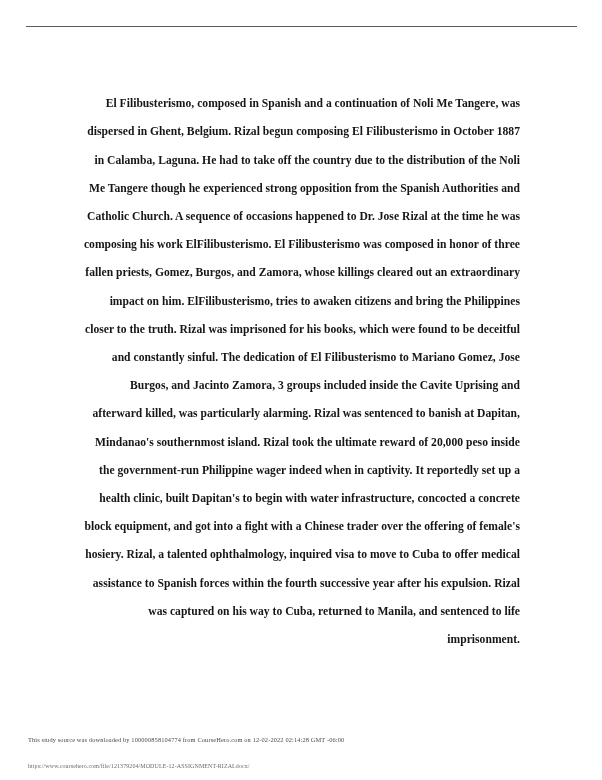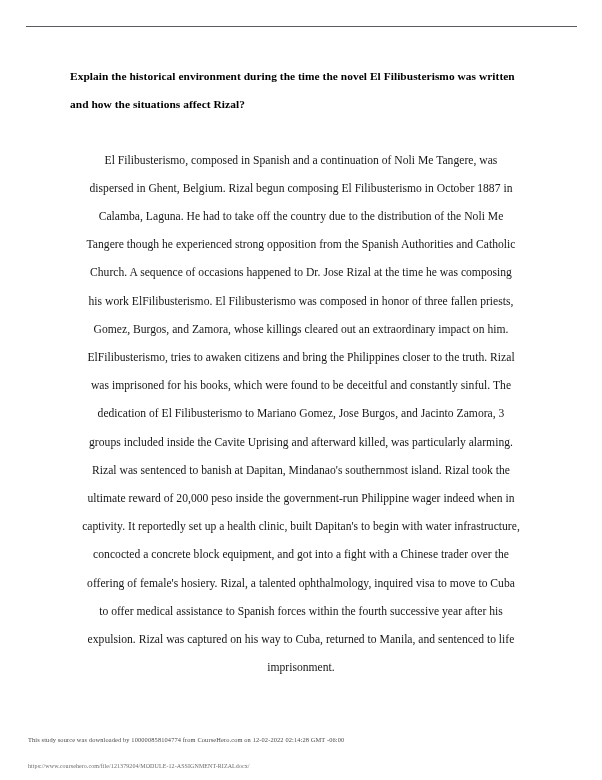--- a/index.html
+++ b/index.html
@@ -45,26 +45,26 @@
     font-weight: bold;
     line-height: 28.2px;
     letter-spacing: 0.05px;
     margin: 0;
     text-align: left;
     color: #000000;
   }
 
   .body-paragraph {
     font-size: 11.6px;
-    font-weight: normal;
+    font-weight: bold;
     line-height: 28.2px;
     letter-spacing: 0.02px;
     margin: 12px;
     margin-top: 28.2px;
-    text-align: center;
+    text-align: right;
     color: #161616;
   }
 
   
   .footer-note {
     position: absolute;
     left: 28px;
     top: 735px;
     font-family: "Liberation Serif", "DejaVu Serif", serif;
     font-size: 6.4px;
@@ -87,21 +87,20 @@
   }
 </style>
 </head>
 <body>
 
 <div class="page">
 
   <div class="top-rule"></div>
 
   <div class="content">
-    <p class="doc-heading">Explain the historical environment during the time the novel El Filibusterismo was written and how the situations affect Rizal?</p>
 
     <p class="body-paragraph">El Filibusterismo, composed in Spanish and a continuation of Noli Me Tangere, was dispersed in Ghent, Belgium. Rizal begun composing El Filibusterismo in October 1887 in Calamba, Laguna. He had to take off the country due to the distribution of the Noli Me Tangere though he experienced strong opposition from the Spanish Authorities and Catholic Church. A sequence of occasions happened to Dr. Jose Rizal at the time he was composing his work ElFilibusterismo. El Filibusterismo was composed in honor of three fallen priests, Gomez, Burgos, and Zamora, whose killings cleared out an extraordinary impact on him. ElFilibusterismo, tries to awaken citizens and bring the Philippines closer to the truth. Rizal was imprisoned for his books, which were found to be deceitful and constantly sinful. The dedication of El Filibusterismo to Mariano Gomez, Jose Burgos, and Jacinto Zamora, 3 groups included inside the Cavite Uprising and afterward killed, was particularly alarming. Rizal was sentenced to banish at Dapitan, Mindanao's southernmost island. Rizal took the ultimate reward of 20,000 peso inside the government-run Philippine wager indeed when in captivity. It reportedly set up a health clinic, built Dapitan's to begin with water infrastructure, concocted a concrete block equipment, and got into a fight with a Chinese trader over the offering of female's hosiery. Rizal, a talented ophthalmology, inquired visa to move to Cuba to offer medical assistance to Spanish forces within the fourth successive year after his expulsion. Rizal was captured on his way to Cuba, returned to Manila, and sentenced to life imprisonment.</p>
   </div>
 
   <div class="footer-note">This study source was downloaded by 100000858104774 from CourseHero.com on 12-02-2022 02:14:28 GMT -06:00</div>
 
   <div class="footer-url">https://www.coursehero.com/file/121379204/MODULE-12-ASSIGNMENT-RIZALdocx/</div>
 
 </div>
 

